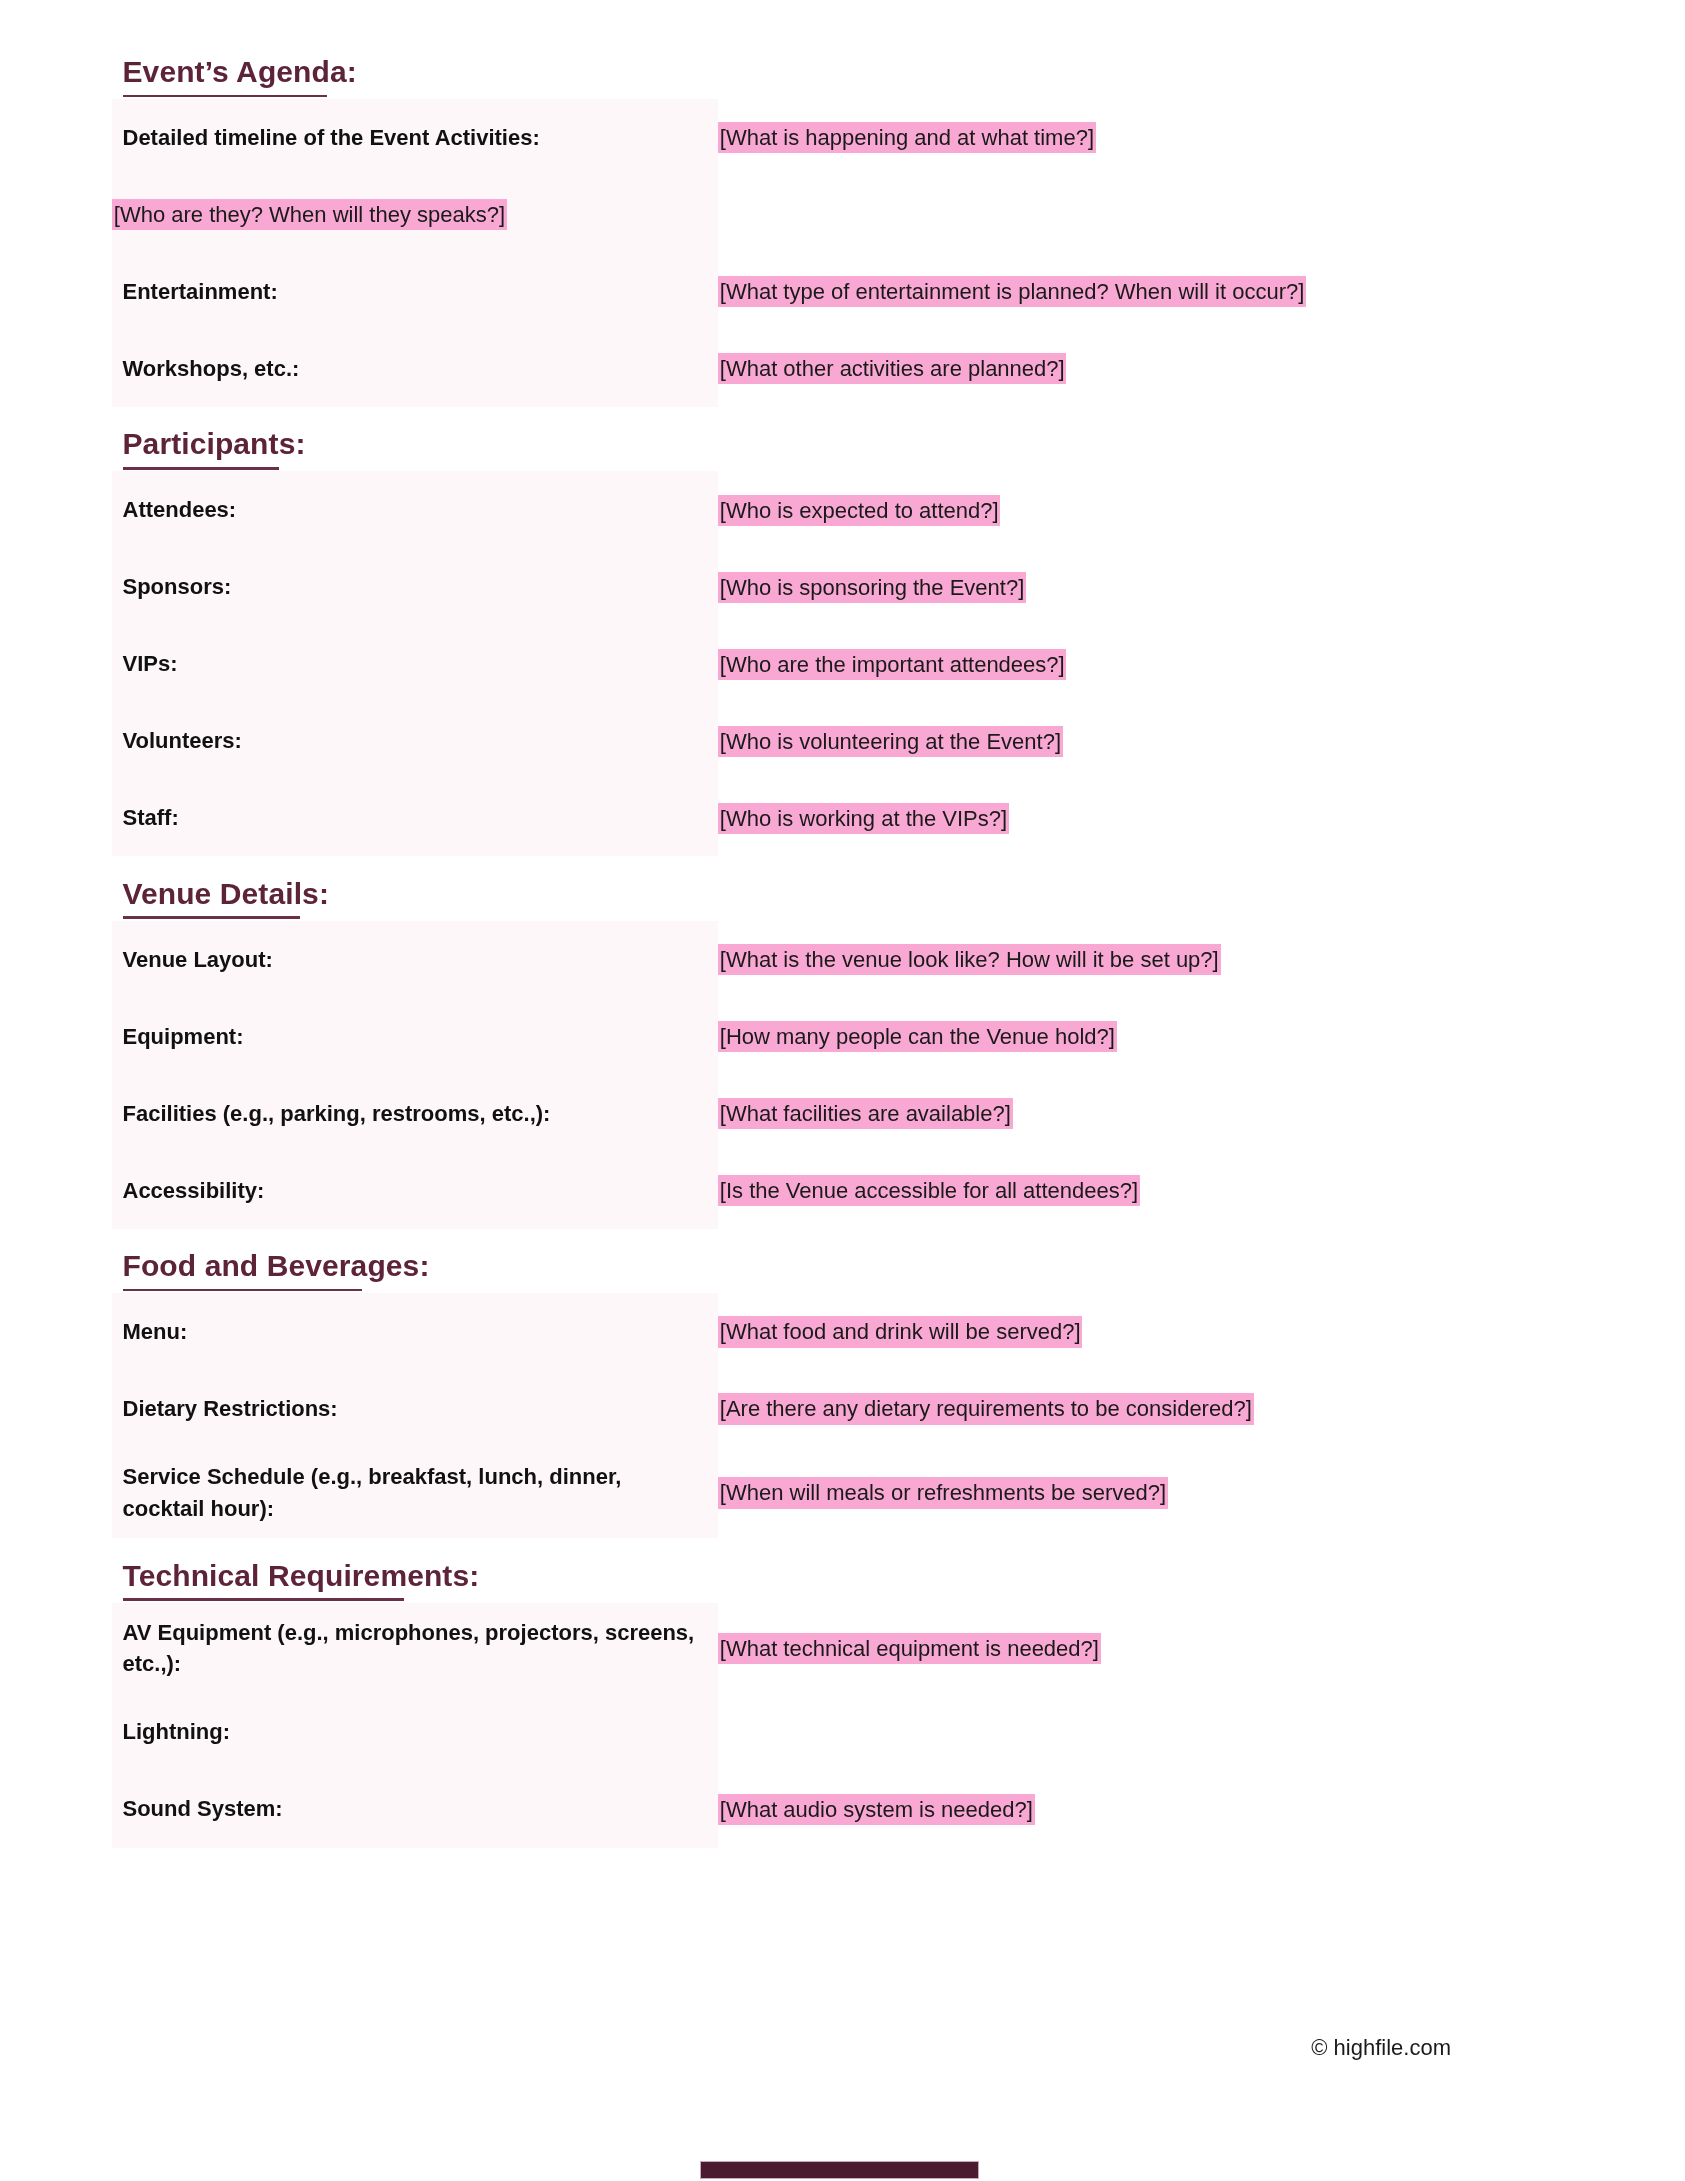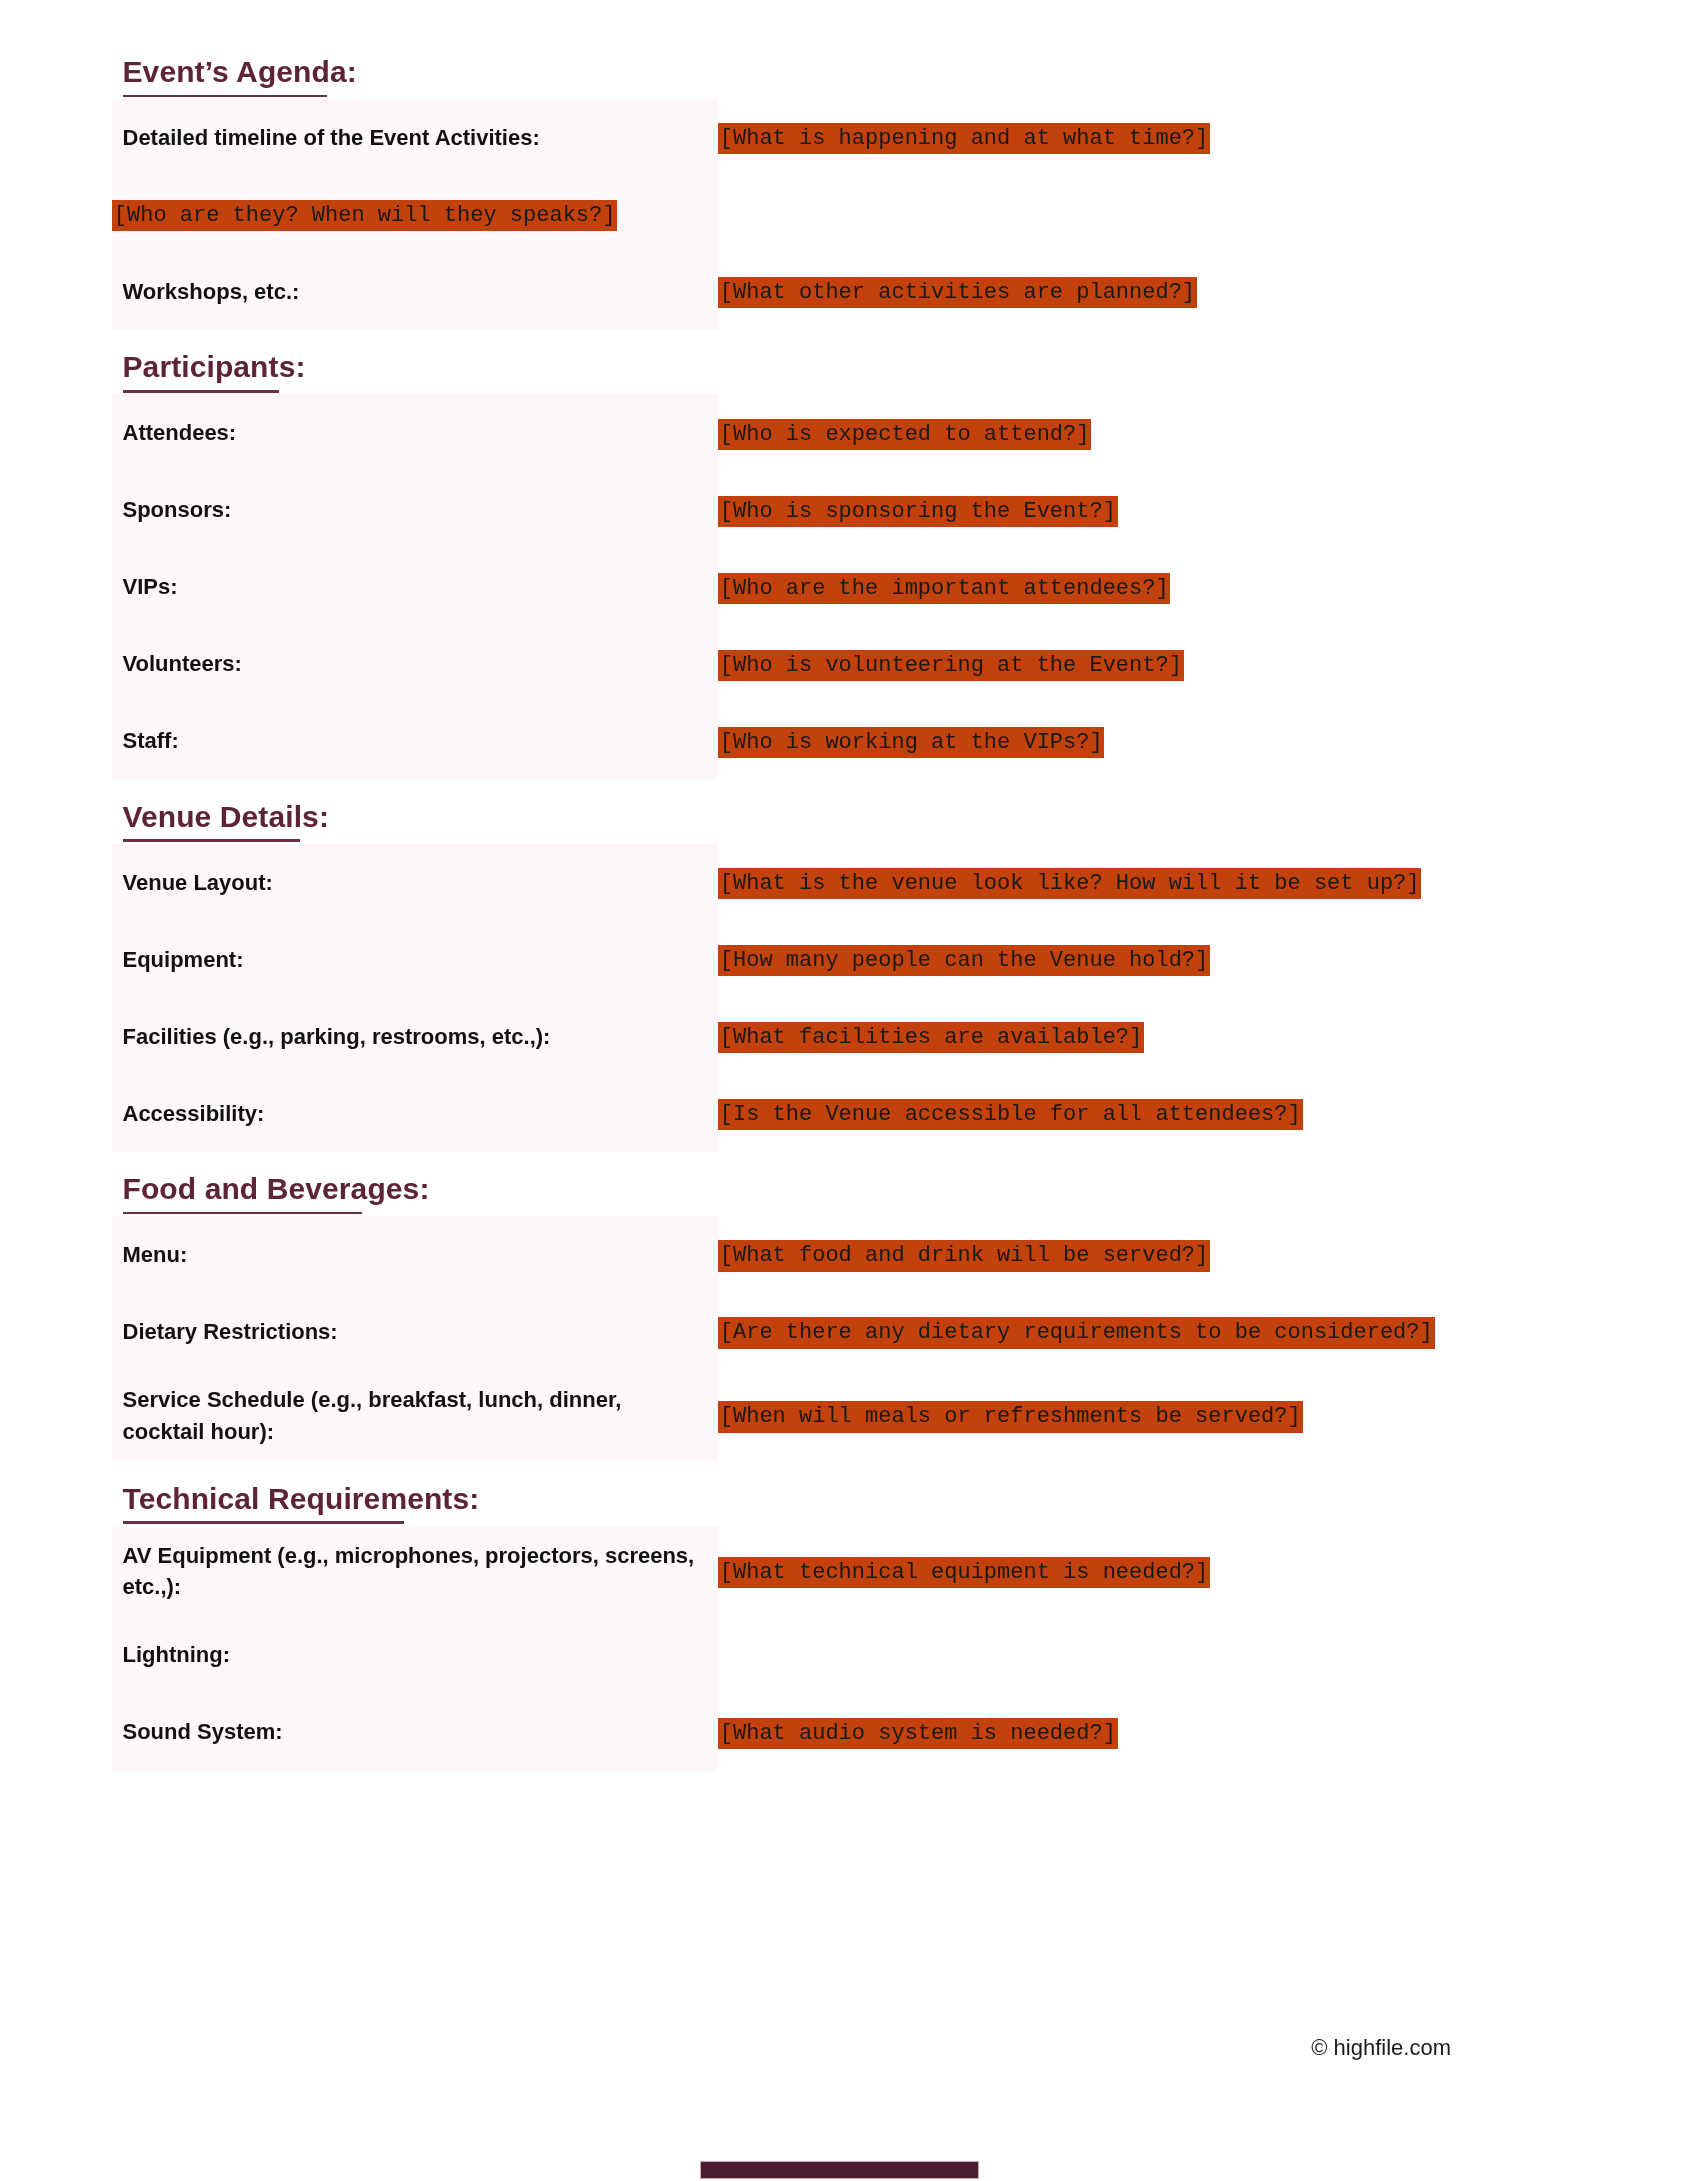--- a/index.html
+++ b/index.html
@@ -93,25 +93,24 @@
 
   .cell-value {
     flex: 1 1 auto;
     padding: 5.3px 0 5.3px 0;
     font-size: 22px;
     font-weight: normal;
     color: #1a1a1a;
     line-height: 1.42;
   }
   .cell-value .hl {
-    background: #c2410c;
+    background: #f9a8d4;
     display: inline;
     padding: 2.6px 1.8px 3.5px 1.8px;
     box-decoration-break: clone;
-    font-family: Liberation Mono, monospace;
     -webkit-box-decoration-break: clone;
   }
 
   
   .section + .section { margin-top: 19.3px; }
   .section-head { margin-bottom: 1.8px; }
 
   
   .footer-credit {
     position: absolute;
@@ -141,20 +140,24 @@
         <div class="section-head"><div class="section-title">Event’s Agenda:</div><div class="section-rule" style="width: 204px;"></div></div>
         <div class="rows">
           <div class="row">
             <div class="cell-label">Detailed timeline of the Event Activities:</div>
             <div class="cell-value"><span class="hl">[What is happening and at what time?]</span></div>
           </div>
           <div class="row">
             <div class="cell-value"><span class="hl">[Who are they? When will they speaks?]</span></div>
           </div>
           <div class="row">
+            <div class="cell-label">Entertainment:</div>
+            <div class="cell-value"><span class="hl">[What type of entertainment is planned? When will it occur?]</span></div>
+          </div>
+          <div class="row">
             <div class="cell-label">Workshops, etc.:</div>
             <div class="cell-value"><span class="hl">[What other activities are planned?]</span></div>
           </div>
         </div>
       </div>
       <div class="section">
         <div class="section-head"><div class="section-title">Participants:</div><div class="section-rule" style="width: 156px;"></div></div>
         <div class="rows">
           <div class="row">
             <div class="cell-label">Attendees:</div>

